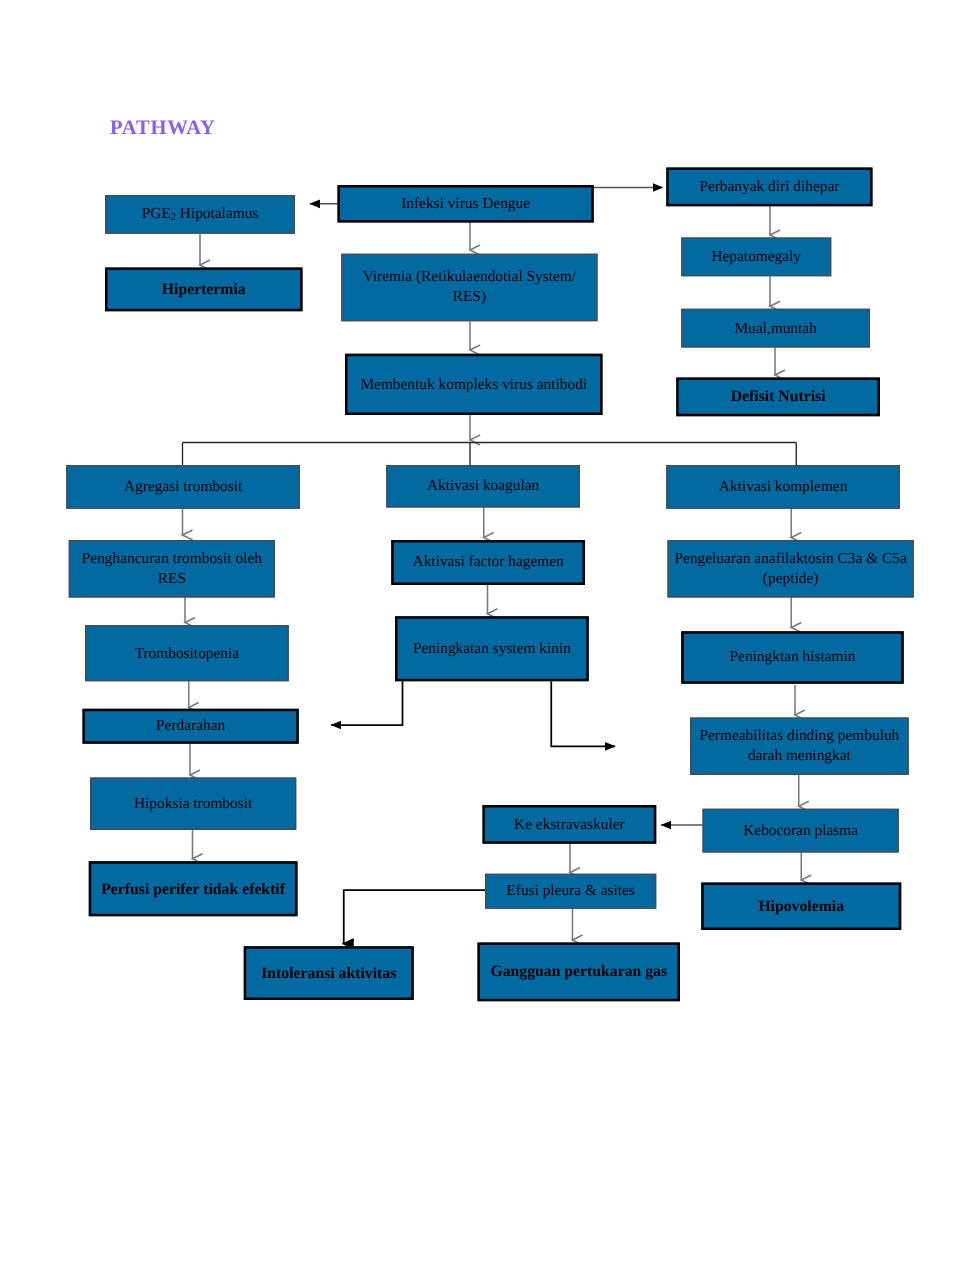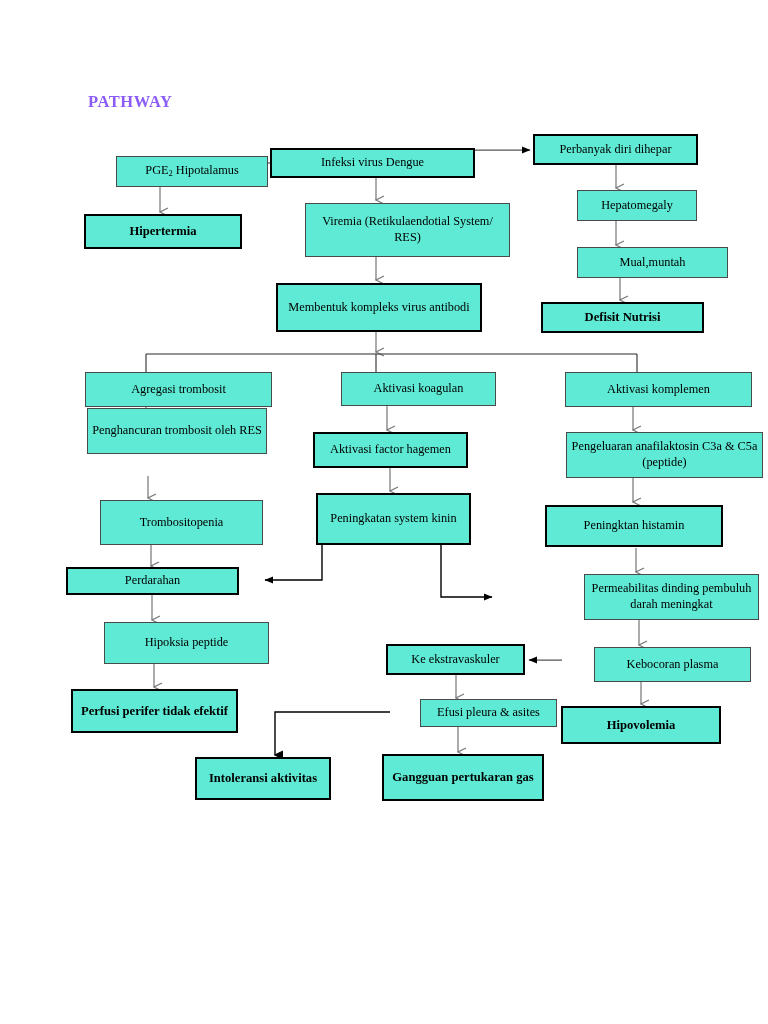--- a/index.html
+++ b/index.html
@@ -14,28 +14,28 @@
   .title{
     position:absolute;
     font-family:"Liberation Serif","DejaVu Serif",serif;
     font-weight:bold;font-size:16.5px;letter-spacing:.6px;
     color:#8b5cf6;white-space:nowrap;
   }
 
   
   .node{
     position:absolute;box-sizing:border-box;
-    background:#5eead4;
+    background:#0369a1;
     display:flex;align-items:center;justify-content:center;
     text-align:center;
     font-size:12.3px;line-height:1.28;
     color:#000;
     padding:2px 4px;
   }
-  .node.thin{ border:1px solid #4a4a4a;margin-left:32px; }
+  .node.thin{ border:1px solid #4a4a4a; }
   .node.thick{ border:2.5px solid #000000; }
   .node.bold-text{ font-weight:bold; font-size:12.6px; }
   .node .txt{display:block;}
   sub{font-size:.68em;vertical-align:-0.22em;}
 </style>
 </head>
 <body>
 
 <div id="canvas">
 
@@ -139,34 +139,34 @@
   </div>
 
   <div class="node thick bold-text" style="left:541px;top:302px;width:163px;height:31px;">
     <span class="txt">Defisit Nutrisi</span>
   </div>
 
   <div class="node thin" style="left:53px;top:372px;width:187px;height:35px;">
     <span class="txt">Agregasi trombosit</span>
   </div>
 
-  <div class="node thin" style="left:55px;top:408px;width:180px;height:46px;">
+  <div class="node thin" style="left:55px;top:432px;width:165px;height:46px;">
     <span class="txt">Penghancuran trombosit oleh RES</span>
   </div>
 
   <div class="node thin" style="left:68px;top:500px;width:163px;height:45px;">
     <span class="txt">Trombositopenia</span>
   </div>
 
   <div class="node thick" style="left:66px;top:567px;width:173px;height:28px;">
     <span class="txt">Perdarahan</span>
   </div>
 
   <div class="node thin" style="left:72px;top:622px;width:165px;height:42px;">
-    <span class="txt">Hipoksia peptide</span>
+    <span class="txt">Hipoksia trombosit</span>
   </div>
 
   <div class="node thick bold-text" style="left:71px;top:689px;width:167px;height:44px;">
     <span class="txt">Perfusi perifer tidak efektif</span>
   </div>
 
   <div class="node thin" style="left:309px;top:372px;width:155px;height:34px;">
     <span class="txt">Aktivasi koagulan</span>
   </div>
 

